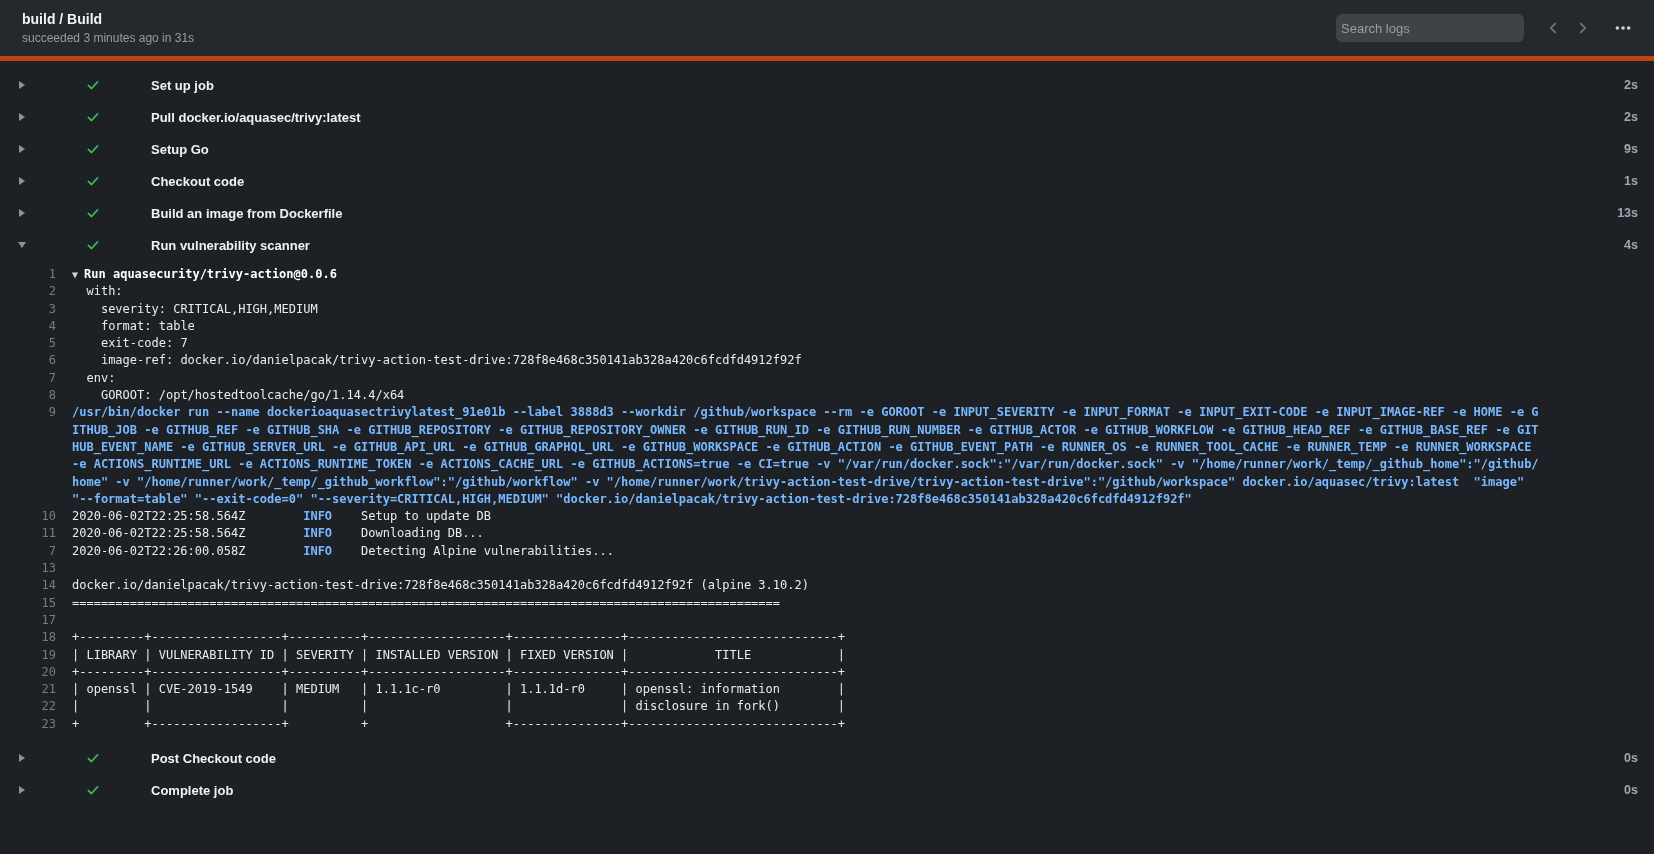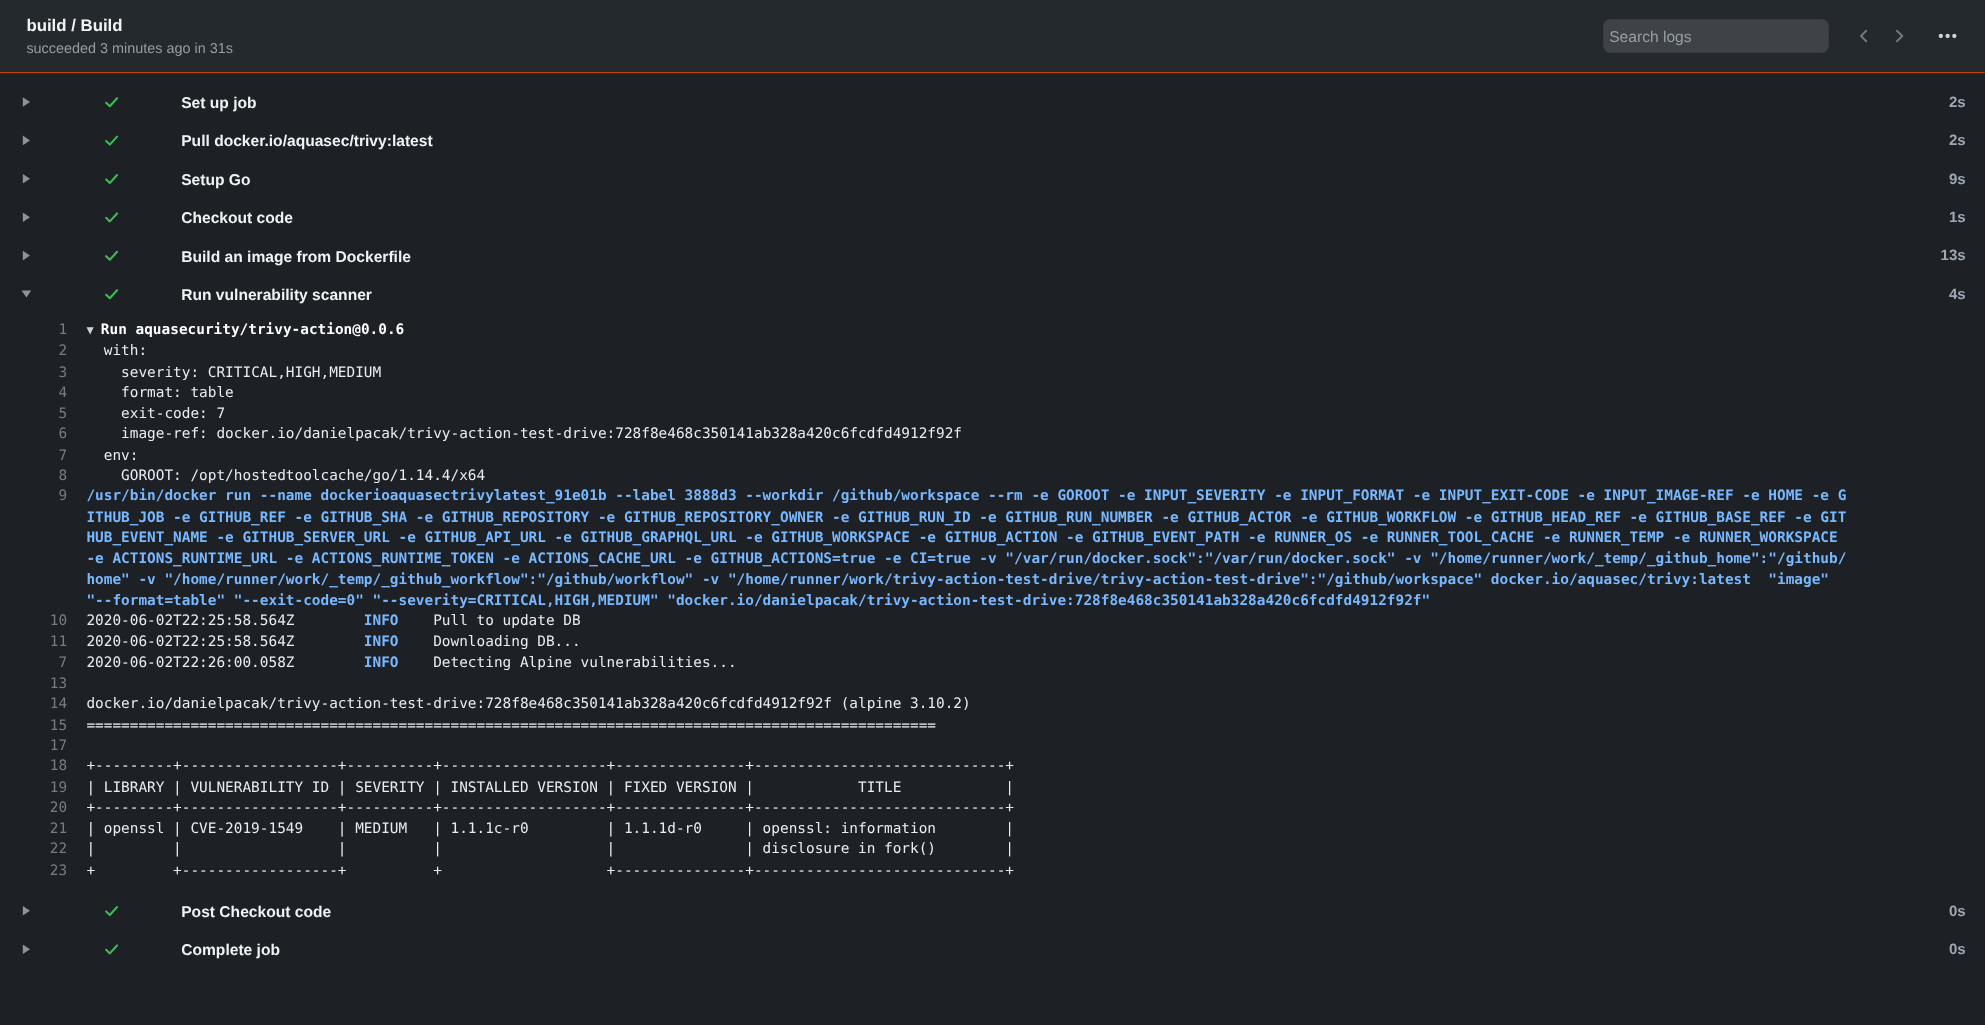--- a/index.html
+++ b/index.html
@@ -4,21 +4,21 @@
 <style>
   * { box-sizing: border-box; margin: 0; padding: 0; }
   html,body { width:1654px; height:854px; overflow:hidden; }
   body {
     background:#1d2125;
     font-family:"Liberation Sans", sans-serif;
     color:#e6edf3;
   }
   
   .hdr {
-    height:61px; background:#24292e; border-bottom:1px solid #c2410c;
+    height:61px; background:#24292e; border-bottom:5px solid #c2410c;
     display:flex; align-items:center; justify-content:space-between;
     padding:0 16px 0 22px;
   }
   .hdr-left { display:flex; flex-direction:column; gap:4px; }
   .crumb-line { font-size:14px; color:#f0f3f6; }
   .crumb-line .prefix { font-weight:600; }
   .crumb-line .title { font-weight:700; }
   .status-line { font-size:12px; color:#959da5; }
   .hdr-right { display:flex; align-items:center; }
   .search-input {
@@ -188,21 +188,21 @@
       <div class="lrow">
         <span class="ln">8</span>
         <span class="ltext"><span class="s-plain">    GOROOT: /opt/hostedtoolcache/go/1.14.4/x64</span></span>
       </div>
       <div class="lrow">
         <span class="ln">9</span>
         <span class="ltext"><span class="s-cmd">/usr/bin/docker run --name dockerioaquasectrivylatest_91e01b --label 3888d3 --workdir /github/workspace --rm -e GOROOT -e INPUT_SEVERITY -e INPUT_FORMAT -e INPUT_EXIT-CODE -e INPUT_IMAGE-REF -e HOME -e GITHUB_JOB -e GITHUB_REF -e GITHUB_SHA -e GITHUB_REPOSITORY -e GITHUB_REPOSITORY_OWNER -e GITHUB_RUN_ID -e GITHUB_RUN_NUMBER -e GITHUB_ACTOR -e GITHUB_WORKFLOW -e GITHUB_HEAD_REF -e GITHUB_BASE_REF -e GITHUB_EVENT_NAME -e GITHUB_SERVER_URL -e GITHUB_API_URL -e GITHUB_GRAPHQL_URL -e GITHUB_WORKSPACE -e GITHUB_ACTION -e GITHUB_EVENT_PATH -e RUNNER_OS -e RUNNER_TOOL_CACHE -e RUNNER_TEMP -e RUNNER_WORKSPACE -e ACTIONS_RUNTIME_URL -e ACTIONS_RUNTIME_TOKEN -e ACTIONS_CACHE_URL -e GITHUB_ACTIONS=true -e CI=true -v "/var/run/docker.sock":"/var/run/docker.sock" -v "/home/runner/work/_temp/_github_home":"/github/home" -v "/home/runner/work/_temp/_github_workflow":"/github/workflow" -v "/home/runner/work/trivy-action-test-drive/trivy-action-test-drive":"/github/workspace" docker.io/aquasec/trivy:latest  "image" "--format=table" "--exit-code=0" "--severity=CRITICAL,HIGH,MEDIUM" "docker.io/danielpacak/trivy-action-test-drive:728f8e468c350141ab328a420c6fcdfd4912f92f"</span></span>
       </div>
       <div class="lrow">
         <span class="ln">10</span>
-        <span class="ltext"><span class="s-plain">2020-06-02T22:25:58.564Z        </span><span class="s-info">INFO</span><span class="s-plain">    Pull to update DB</span></span>
+        <span class="ltext"><span class="s-plain">2020-06-02T22:25:58.564Z        </span><span class="s-info">INFO</span><span class="s-plain">    Setup to update DB</span></span>
       </div>
       <div class="lrow">
         <span class="ln">11</span>
         <span class="ltext"><span class="s-plain">2020-06-02T22:25:58.564Z        </span><span class="s-info">INFO</span><span class="s-plain">    Downloading DB...</span></span>
       </div>
       <div class="lrow">
         <span class="ln">7</span>
         <span class="ltext"><span class="s-plain">2020-06-02T22:26:00.058Z        </span><span class="s-info">INFO</span><span class="s-plain">    Detecting Alpine vulnerabilities...</span></span>
       </div>
       <div class="lrow">

